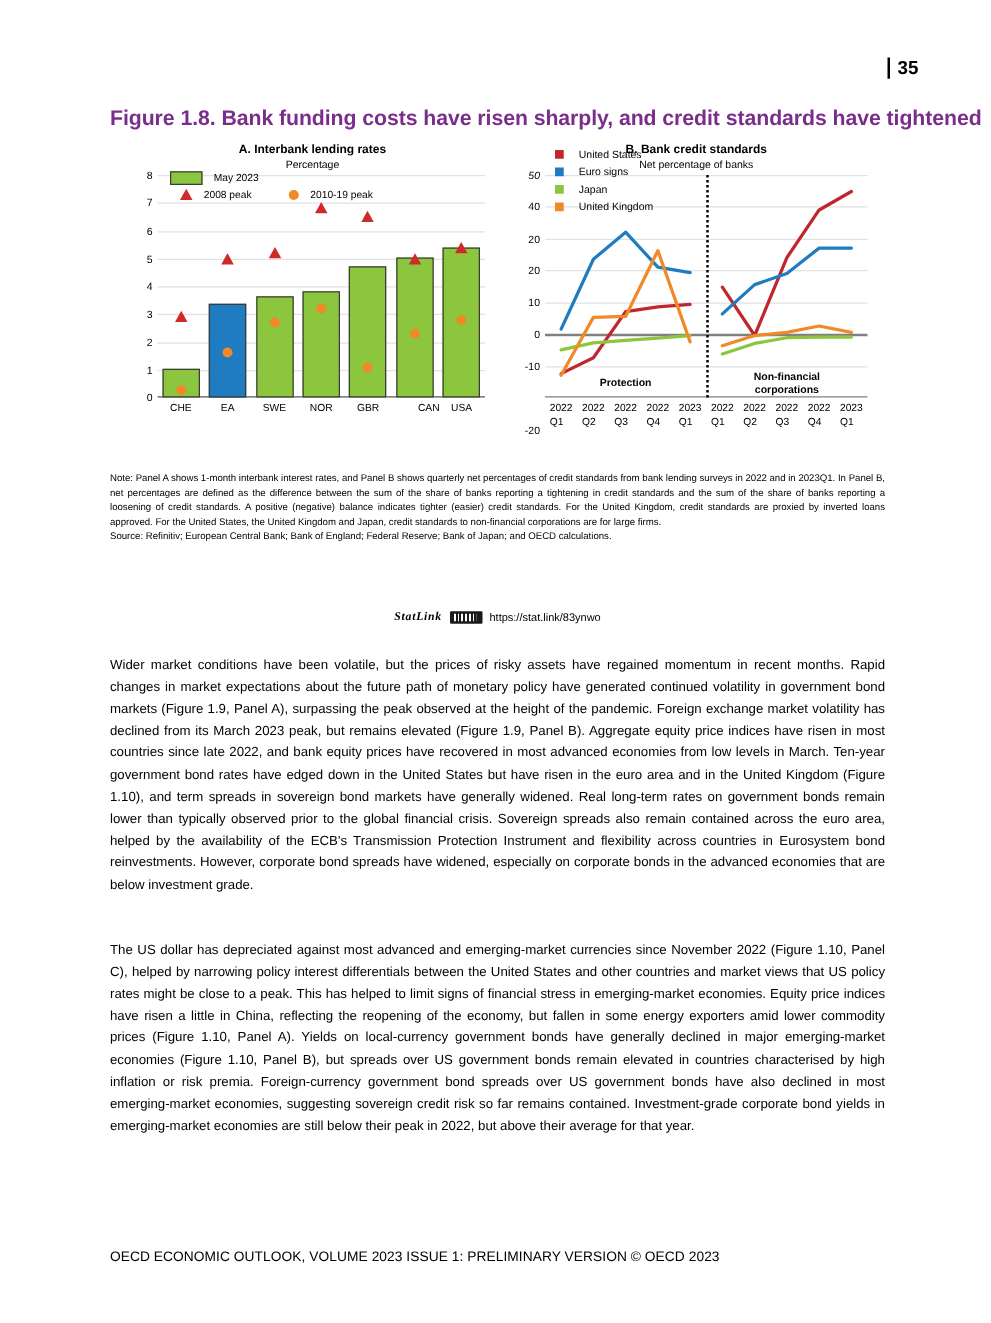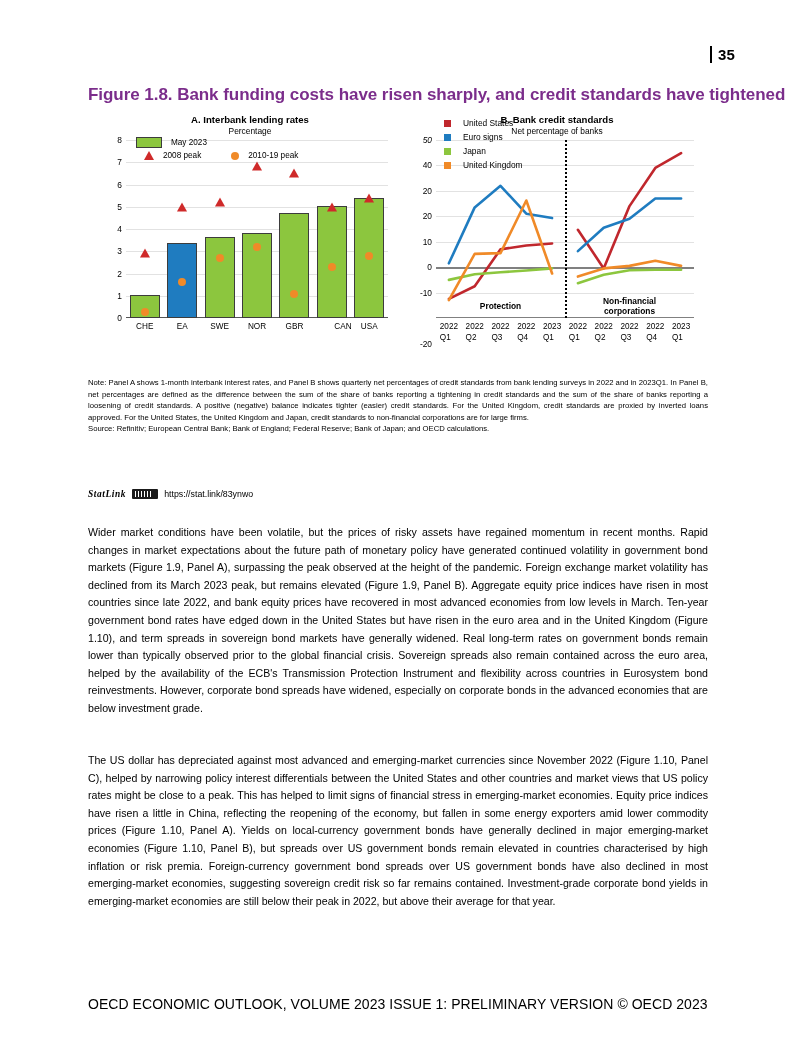--- a/index.html
+++ b/index.html
@@ -232,21 +232,21 @@
     margin-top: 0;
   }
   .statlink {
     position: absolute;
     top: 489px;
     left: 88px;
     width: 620px;
     text-align: right;
     font-size: 8.6px;
     display: flex;
-    justify-content: flex-start;
+    justify-content: center;
     align-items: center;
     gap: 6px;
   }
   .statlink .sl-word {
     font-family: "Liberation Serif", serif;
     font-style: italic;
     font-weight: bold;
     letter-spacing: 0.6px;
     font-size: 9.4px;
   }
@@ -275,21 +275,21 @@
     line-height: 17.6px;
     text-align: justify;
   }
   .body-text p { margin: 0 0 17px 0; }
 
   
   .footer {
     position: absolute;
     bottom: 46px;
     left: 88px;
-    font-size: 14px;
+    font-size: 11px;
     letter-spacing: 0.05px;
   }
 </style>
 </head>
 <body>
 
 <div class="page">
 
   <div class="page-header">
     <span class="rule"></span>

